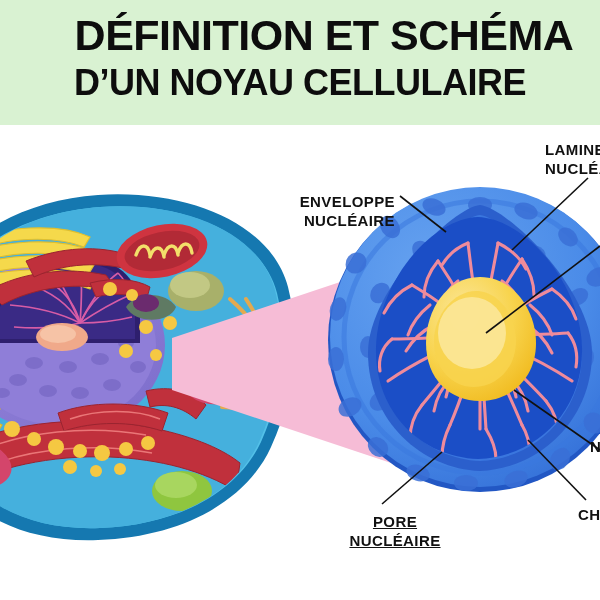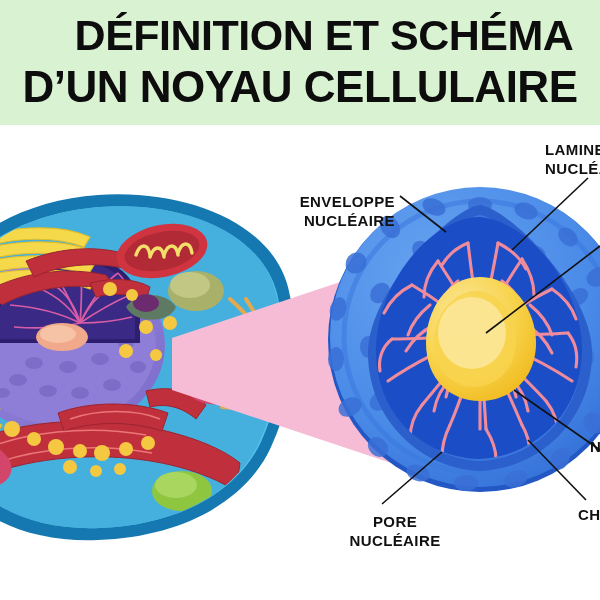--- a/index.html
+++ b/index.html
@@ -14,36 +14,36 @@
     position:absolute;left:0;top:0;width:600px;height:125px;
     background:#d9f2d2;overflow:hidden;
   }
   .title-line{
     position:absolute;width:600px;text-align:center;
     font-weight:bold;color:#0d0d0d;
     font-size:43px;letter-spacing:-0.5px;white-space:nowrap;
     font-family:"Liberation Sans","DejaVu Sans",sans-serif;
   }
   #title-line-1{top:11px;padding-left:24px;}
-  #title-line-2{top:62px;font-size:44px;}
+  #title-line-2{top:62px;font-size:36px;}
 
   
   .label{
     position:absolute;font-weight:bold;color:#111;
     font-size:15px;line-height:19px;letter-spacing:0.4px;
     white-space:nowrap;
   }
   .label.right-al{text-align:right;}
   .label.left-al{text-align:left;}
 
   #lbl-enveloppe{left:195px;top:163px;width:200px;text-align:right;margin-top:29px;}
   #lbl-lamine{left:545px;top:140px;width:140px;text-align:left;}
   #lbl-chromatine{left:578px;top:505px;width:120px;text-align:left;}
   #lbl-nucleoplasme{left:590px;top:437px;width:130px;text-align:left;}
-  #lbl-pore{left:330px;top:512px;width:130px;text-align:center;}
+  #lbl-pore{left:330px;top:512px;width:130px;text-align:center;text-decoration:underline;}
 
   
   #zoom-cone{position:absolute;left:150px;top:230px;width:260px;height:260px;}
 
   
   #nucleus-wrap{position:absolute;left:330px;top:185px;width:300px;height:325px;}
 
   
   #cell-wrap{position:absolute;left:-70px;top:195px;width:370px;height:345px;}
 

